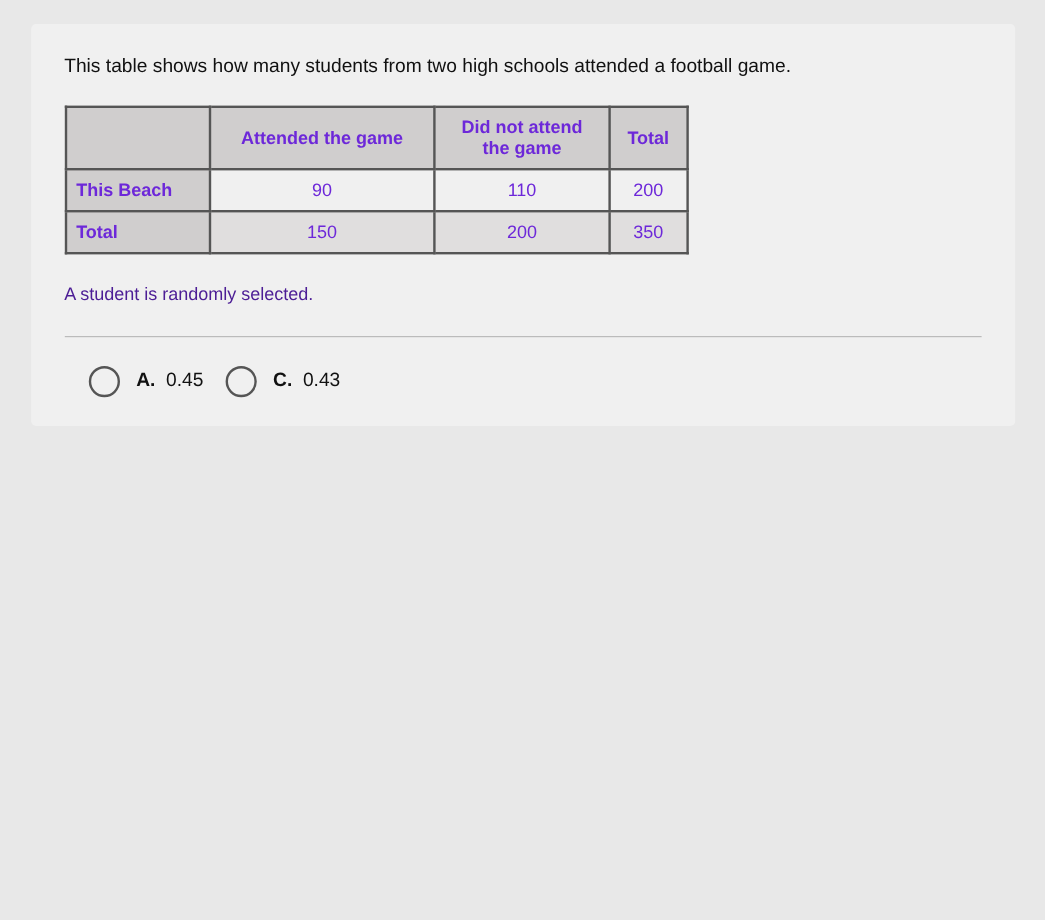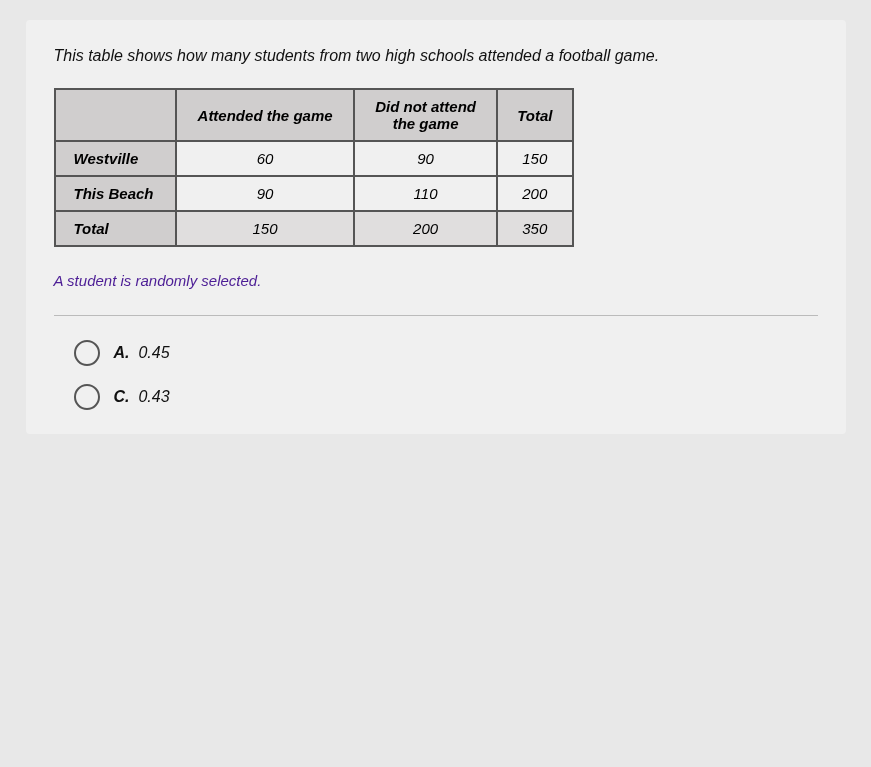--- a/index.html
+++ b/index.html
@@ -1,19 +1,18 @@
 <!DOCTYPE html>
 <html><head>
   <meta charset="utf-8">
   <style>
     * {
       box-sizing: border-box;
       margin: 0;
       padding: 0;
-      font-style: italic;
     }
 
     body {
       background: #e8e8e8;
       font-family: Arial, sans-serif;
       width: 871px;
       min-height: 767px;
       display: flex;
       align-items: flex-start;
       justify-content: center;
@@ -39,24 +38,24 @@
     }
 
     table {
       border-collapse: collapse;
       width: auto;
       min-width: 520px;
     }
 
     table th, table td {
       border: 2px solid #555;
-      padding: 8px 18px;
+      padding: 8px 8px;
       text-align: center;
       font-size: 15px;
-      color: #000000;
+      color: #6d28d9;
     }
 
     table thead th {
       background: #d0cece;
       font-weight: bold;
       vertical-align: middle;
     }
 
     table thead th:first-child {
       background: #d0cece;
@@ -86,21 +85,21 @@
     }
 
     .divider {
       border: none;
       border-top: 1.5px solid #bbb;
       margin-bottom: 24px;
     }
 
     .answer-options {
       display: flex;
-      flex-direction: column;
+      flex-direction: row;
       gap: 18px;
       padding-left: 20px;
     }
 
     .answer-option {
       display: flex;
       align-items: center;
       gap: 14px;
       cursor: pointer;
     }
@@ -138,26 +137,20 @@
       <thead>
         <tr>
           <th></th>
           <th>Attended the game</th>
           <th>Did not attend<br>the game</th>
           <th>Total</th>
         </tr>
       </thead>
       <tbody>
         <tr>
-          <td>Westville</td>
-          <td>60</td>
-          <td>90</td>
-          <td>150</td>
-        </tr>
-        <tr>
           <td>This Beach</td>
           <td>90</td>
           <td>110</td>
           <td>200</td>
         </tr>
       </tbody>
       <tfoot>
         <tr>
           <td>Total</td>
           <td>150</td>

